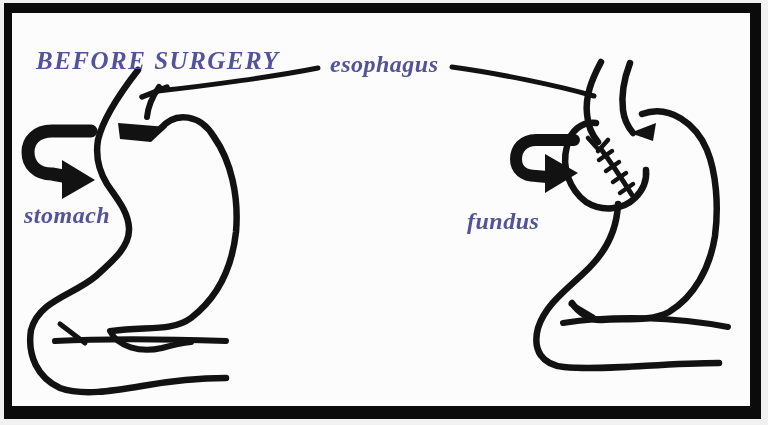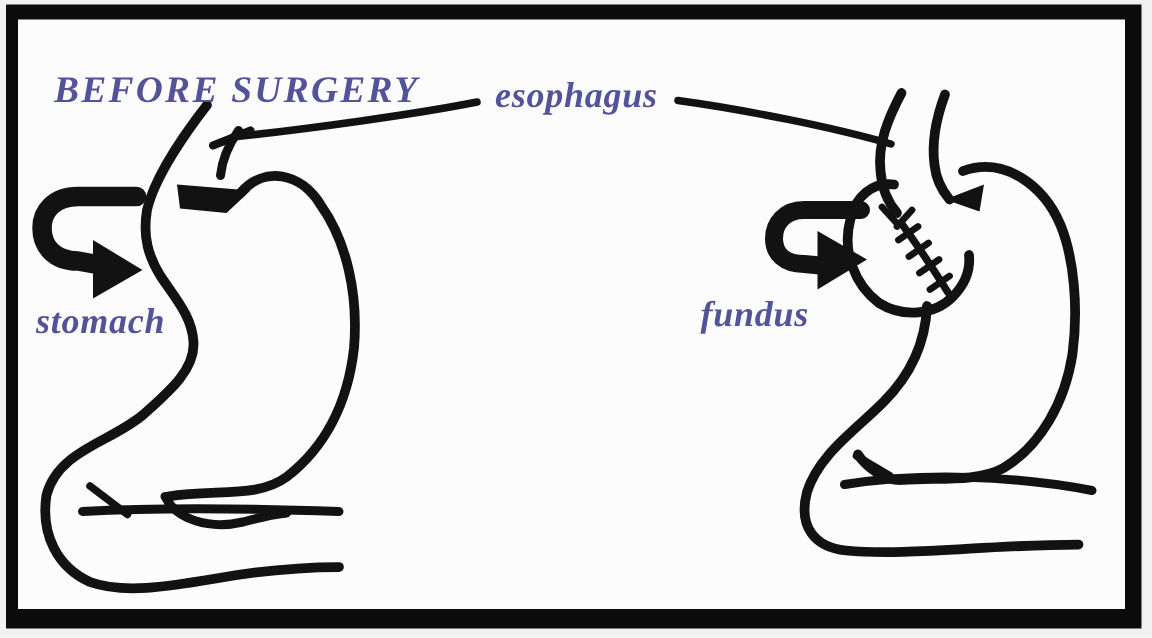--- a/index.html
+++ b/index.html
@@ -28,21 +28,21 @@
   .label,.title{
     position:absolute;color:var(--label);
     font-style:italic;font-weight:bold;white-space:nowrap;
   }
   .title{font-size:25px;letter-spacing:1.5px;margin-top:20px;}
   .label{font-size:24px;letter-spacing:0.5px;}
   .t-before{left:36px;top:27px;}
   .t-after{left:514px;top:27px;}
   .l-esoph{left:330px;top:51px;}
   .l-stomach{left:24px;top:202px;}
-  .l-fundus{left:467px;top:197px;}
+  .l-fundus{left:467px;top:208px;}
 </style>
 </head>
 <body>
 
 <div class="stage">
 
   <div class="frame"></div>
 
   <svg class="art" viewBox="0 0 768 425" aria-hidden="true">
 

